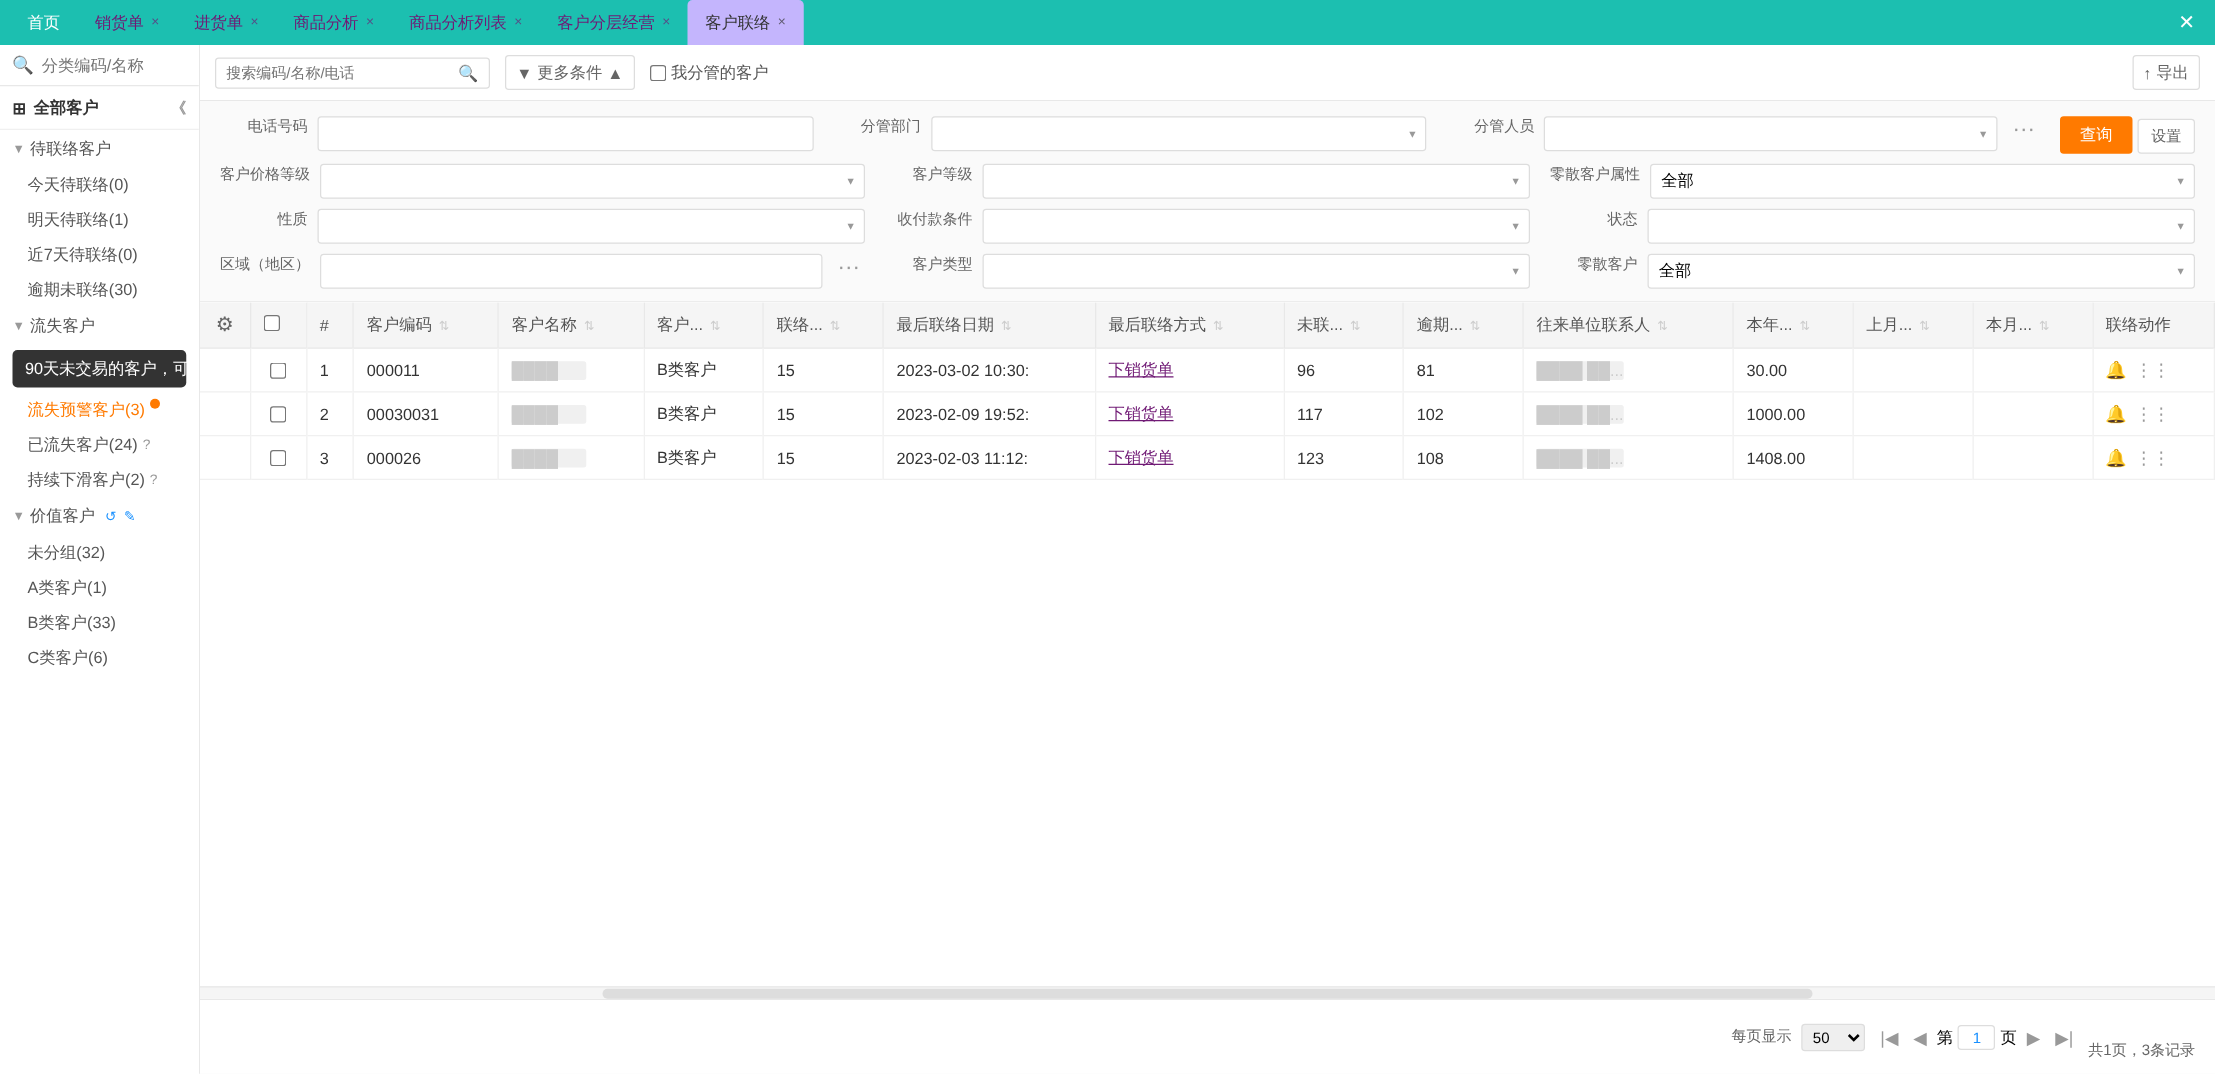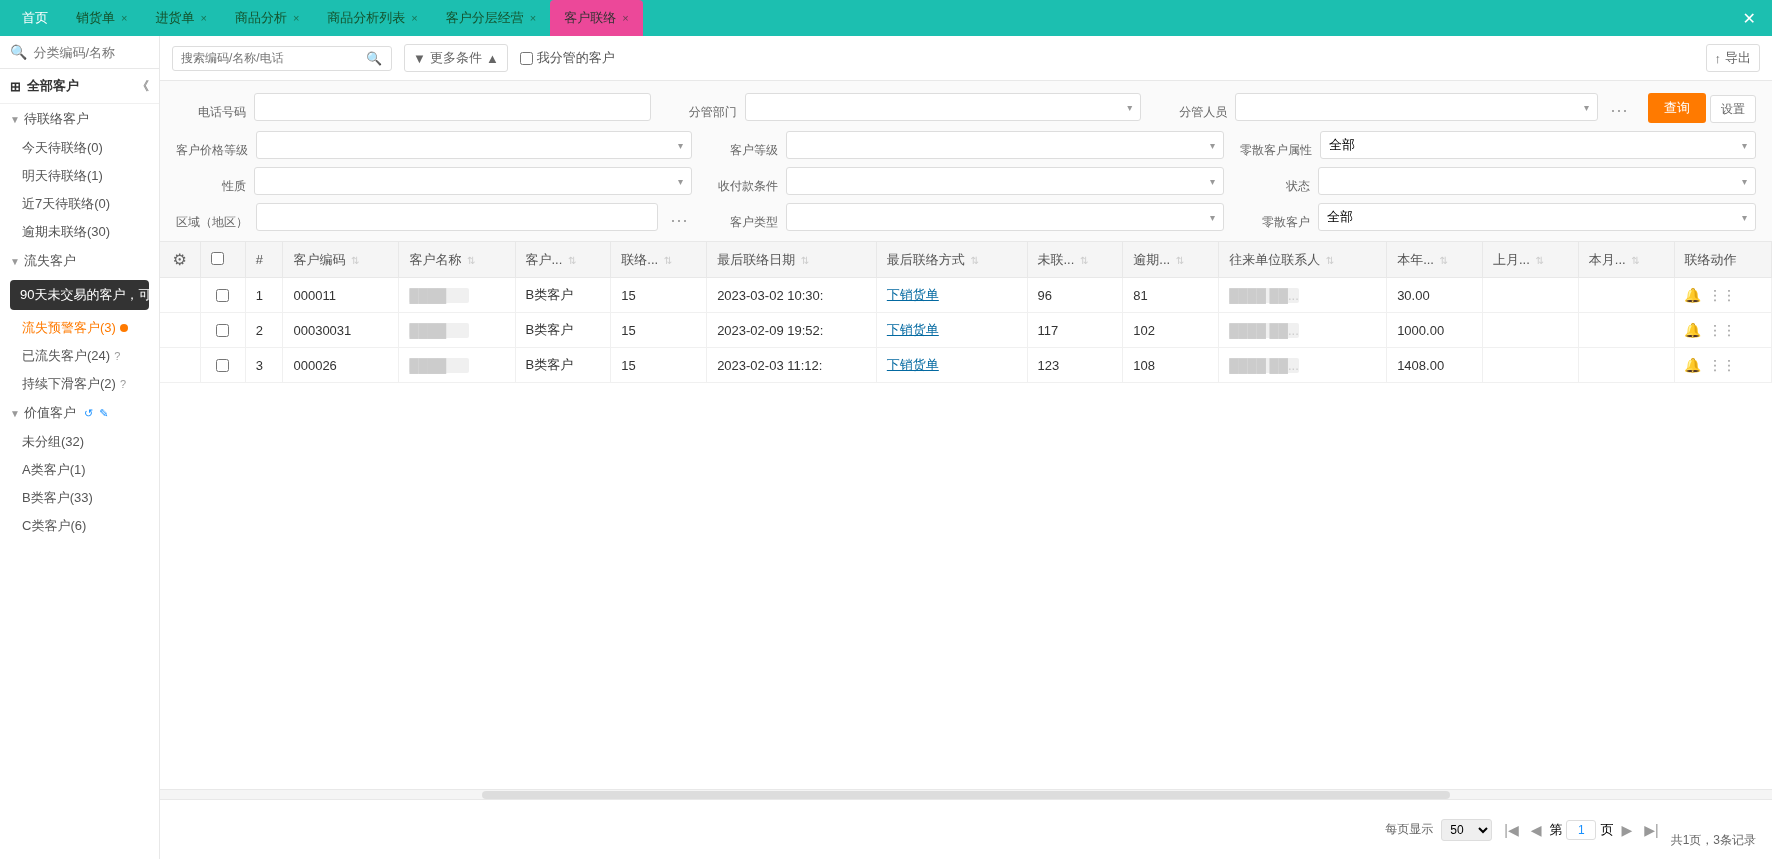--- a/index.html
+++ b/index.html
@@ -13,26 +13,26 @@
       height: 36px;
       padding: 0 8px;
       color: white;
     }
     .top-bar .tab {
       display: flex;
       align-items: center;
       padding: 0 14px;
       height: 36px;
       cursor: pointer;
-      color: #14532d;
+      color: #701a75;
       font-size: 13px;
       gap: 6px;
     }
     .top-bar .tab.active {
-      background: #ec4899;
+      background: #c4b5fd;
       color: #333;
       border-radius: 4px 4px 0 0;
     }
     .top-bar .tab .close-btn {
       font-size: 11px;
       opacity: 0.7;
       cursor: pointer;
     }
     .top-bar .home-tab {
       padding: 0 14px;
@@ -202,21 +202,21 @@
     }
     .filter-row {
       display: flex;
       align-items: center;
       gap: 16px;
       margin-bottom: 8px;
     }
     .filter-row:last-child { margin-bottom: 0; }
     .filter-field {
       display: flex;
-      align-items: flex-end;
+      align-items: flex-start;
       gap: 8px;
       flex: 1;
     }
     .filter-label {
       color: #666;
       font-size: 12px;
       white-space: nowrap;
       min-width: 70px;
       text-align: right;
     }
@@ -305,21 +305,21 @@
     thead th:first-child { width: 40px; text-align: center; }
     tbody tr { border-bottom: 1px solid #f0f0f0; }
     tbody td {
       padding: 8px 10px;
       color: #333;
       white-space: nowrap;
       border-right: 1px solid #f0f0f0;
     }
     tbody td:first-child { text-align: center; color: #999; }
     tbody td:nth-child(2) { text-align: center; }
-    .link-text { color: #0369a1; cursor: pointer; text-decoration: underline; text-align: right; }
+    .link-text { color: #701a75; cursor: pointer; text-decoration: underline; text-align: right; }
     .blurred { color: #ccc; background: #f0f0f0; border-radius: 2px; min-width: 60px; display: inline-block; }
     .sort-icon { color: #ccc; font-size: 10px; margin-left: 2px; }
     .action-icons { display: flex; gap: 6px; align-items: center; }
     .action-icon { color: #999; cursor: pointer; font-size: 14px; }
 
     
     .pagination {
       display: flex;
       align-items: center;
       justify-content: flex-end;
@@ -449,21 +449,21 @@
     <div class="sidebar-section">
       <div class="sidebar-section-header">
         <span class="arrow">▼</span>
         <span>流失客户</span>
       </div>
 
       <div class="tooltip-box">
         <span>90天未交易的客户，可能有流失风险。</span>
       </div>
 
-      <div class="sidebar-item active-orange" style="display:flex;align-items:center;gap:4px;">
+      <div class="sidebar-item active-orange" style="display:flex;align-items:flex-start;gap:4px;">
         <span>流失预警客户(3)</span>
         <span style="width:8px;height:8px;background:#ff7a00;border-radius:50%;display:inline-block;"></span>
       </div>
       <div class="sidebar-item" style="display:flex;align-items:center;gap:4px;">
         <span>已流失客户(24)</span>
         <span style="color:#999;font-size:11px;">?</span>
       </div>
       <div class="sidebar-item" style="display:flex;align-items:center;gap:4px;">
         <span>持续下滑客户(2)</span>
         <span style="color:#999;font-size:11px;">?</span>

